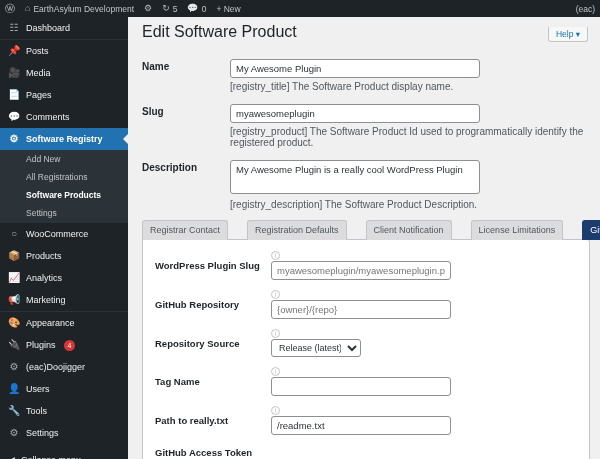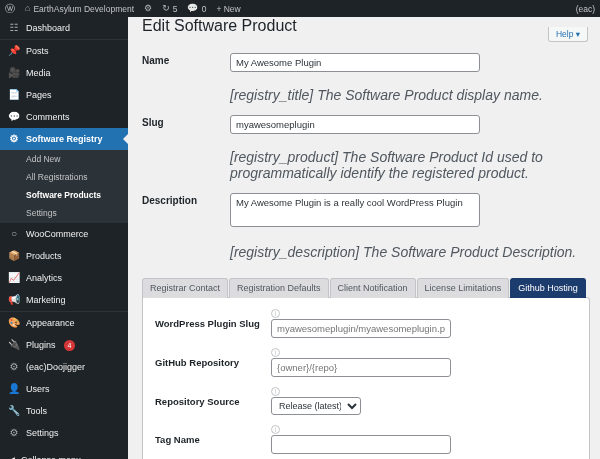--- a/index.html
+++ b/index.html
@@ -65,42 +65,42 @@
     flex:1; background:#f0f0f1; padding:0 10px 0 14px;
     position:relative; overflow:hidden;
   }
   #helptab {
     position:absolute; top:10px; right:12px;
     background:#f6f7f7; border:1px solid #c3c4c7; border-top:none;
     font-size:8.5px; padding:2px 7px; color:#2271b1; border-radius:0 0 3px 3px;
   }
   h1.page-title {
     font-size:16px; font-weight:400; color:#1d2327;
-    margin:0 0 12px 0; padding:0;
+    margin:6px 0 12px 0; padding:0;
   }
   .form-table { width:100%; border-collapse:collapse; }
   .form-table th {
     text-align:left; font-size:10px; font-weight:600; color:#1d2327;
     width:88px; vertical-align:top; padding:8px 8px 8px 0;
   }
   .form-table td { padding:6px 0; vertical-align:top; }
   input[type=text] {
     font-family:"Liberation Sans", sans-serif;
     font-size:9.5px; padding:3px 5px; border:1px solid #8c8f94;
     border-radius:3px; background:#fff; color:#2c3338; width:250px;
   }
   textarea {
     font-family:"Liberation Sans", sans-serif;
     font-size:9.5px; padding:3px 5px; border:1px solid #8c8f94;
     border-radius:3px; background:#fff; color:#2c3338;
     width:250px; height:34px; resize:none;
   }
-  .desc { font-size:14px; color:#50575e; margin-top:15px; font-style:italic; }
-  
-  .nav-tabs { margin:12px 0 0 0; display:flex; gap:1px; position:relative; z-index:2; }
+  .desc { font-size:10px; color:#50575e; margin-top:3px; }
+  
+  .nav-tabs { margin:4px 0 0 0; display:flex; gap:19px; position:relative; z-index:2; }
   .nav-tab {
     font-size:9px; padding:4px 7px; border:1px solid #c3c4c7;
     background:#dcdcde; color:#50575e; border-bottom:none;
     border-radius:3px 3px 0 0; line-height:11px; white-space:nowrap;
   }
   .nav-tab.active { background:#1d3c6e; color:#fff; border-color:#1d3c6e; }
   .tab-panel {
     background:#fff; border:1px solid #c3c4c7; border-radius:0 3px 3px 3px;
     padding:6px 10px 8px 10px; margin-top:-1px;
   }

